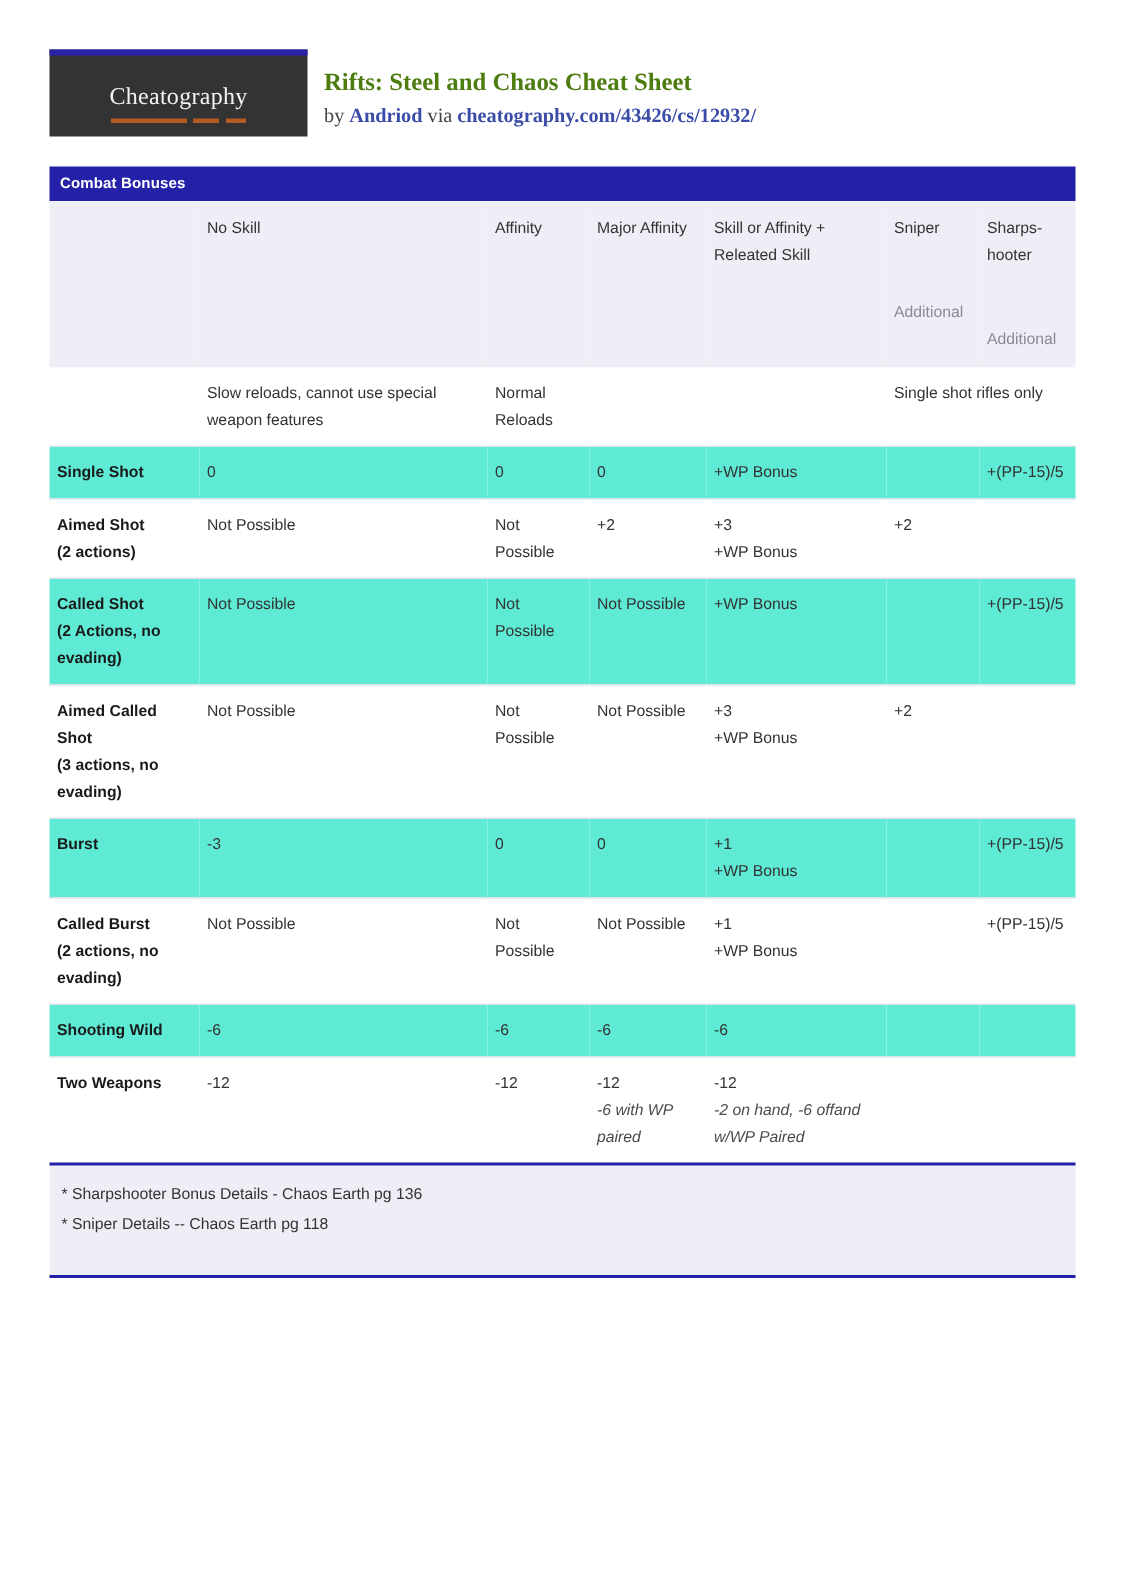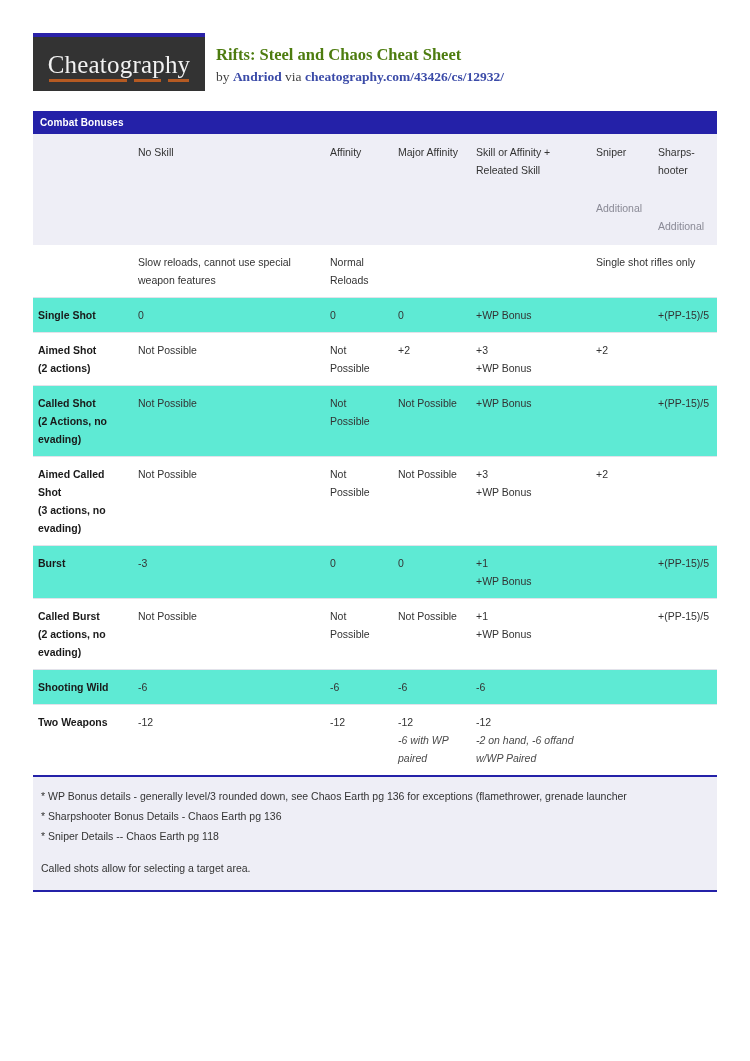--- a/index.html
+++ b/index.html
@@ -37,21 +37,21 @@
     position: absolute;
     left: 0;
     right: 0;
     top: 14px;
     text-align: center;
   }
   .logo-text {
     display: inline-block;
     position: relative;
     font-family: "Liberation Serif", serif;
-    font-size: 25px;
+    font-size: 16px;
     line-height: 28px;
     color: #f2f2f2;
     letter-spacing: 0.2px;
     padding-bottom: 3px;
   }
   .logo-underline {
     position: absolute;
     left: 1px;
     right: 1px;
     bottom: 0;
@@ -297,20 +297,18 @@
           <td><span class="rowline">-12</span><span class="rowline ital">-6 with WP paired</span></td>
           <td><span class="rowline">-12</span><span class="rowline ital">-2 on hand, -6 offand w/WP Paired</span></td>
           <td></td>
           <td></td>
         </tr>
 
     </tbody>
   </table>
 
   <div class="notes">
-      <div>* WP Bonus details - generally level/3 rounded down, see Chaos Earth pg 136 for exceptions (flamethrower, grenade launcher</div>
       <div>* Sharpshooter Bonus Details - Chaos Earth pg 136</div>
       <div>* Sniper Details -- Chaos Earth pg 118</div>
       <span class="spacer"></span>
-      <div>Called shots allow for selecting a target area.</div>
     </div>
 
 </div>
 
 </body></html>

